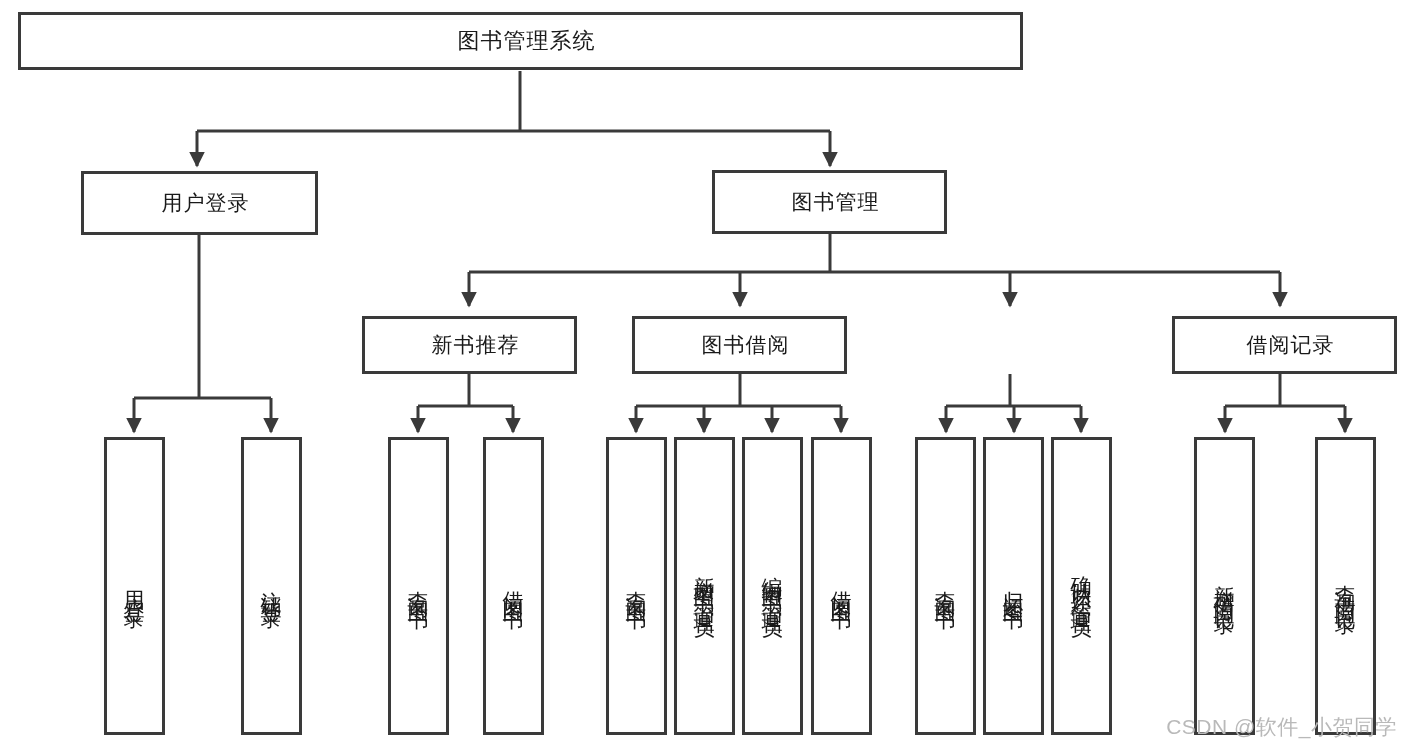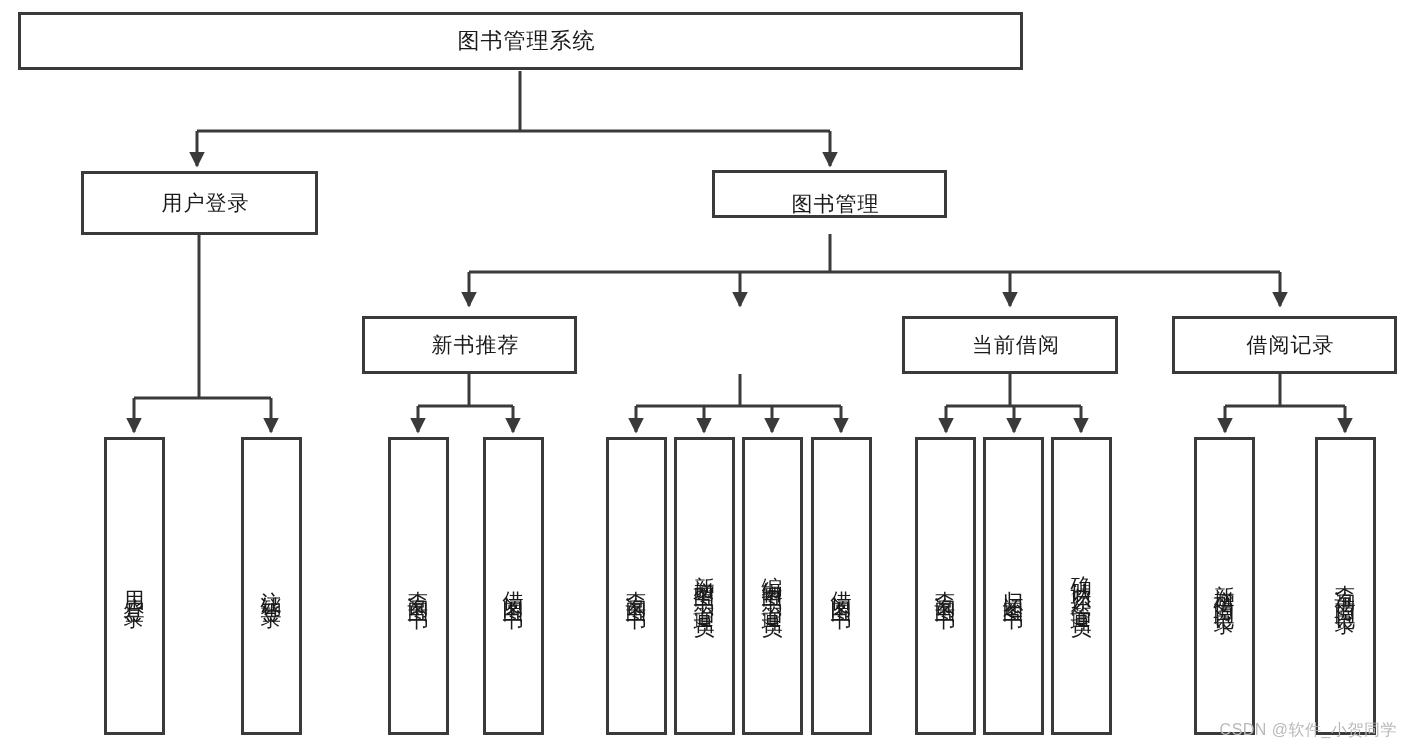--- a/index.html
+++ b/index.html
@@ -58,21 +58,21 @@
   .node.v .vtext {
     writing-mode: vertical-rl;
     text-orientation: upright;
     display: block;
     text-align: center;
   }
   .watermark {
     position: absolute;
     right: 8px;
     bottom: 6px;
-    font-size: 16px;
+    font-size: 21px;
     color: #b9b9b9;
     letter-spacing: 0.5px;
     z-index: 3;
     white-space: nowrap;
   }
 </style>
 </head>
 <body>
 
 <div id="canvas">
@@ -127,29 +127,29 @@
     </g>
   </svg>
 
   <div class="node h root" style="left:18px; top:12px; width:1005px; height:58px;">
     <span>图书管理系统</span>
   </div>
 
   <div class="node h" style="left:81px; top:171px; width:237px; height:64px;">
     <span>用户登录</span>
   </div>
-  <div class="node h" style="left:712px; top:170px; width:235px; height:48px;align-items:flex-end;">
+  <div class="node h" style="left:712px; top:170px; width:235px; height:64px;">
     <span>图书管理</span>
   </div>
 
   <div class="node h" style="left:362px; top:316px; width:215px; height:58px;align-items:center;">
     <span>新书推荐</span>
   </div>
-  <div class="node h" style="left:902px; top:316px; width:216px; height:58px;">
-    <span>当前借阅</span>
+  <div class="node h" style="left:632px; top:316px; width:215px; height:58px;">
+    <span>图书借阅</span>
   </div>
   <div class="node h" style="left:1172px; top:316px; width:225px; height:58px;">
     <span>借阅记录</span>
   </div>
 
   <div class="node v" style="left:104px; top:437px; width:61px; height:298px;">
     <span class="vtext">用户登录</span>
   </div>
   <div class="node v" style="left:241px; top:437px; width:61px; height:298px;">
     <span class="vtext">注销登录</span>

